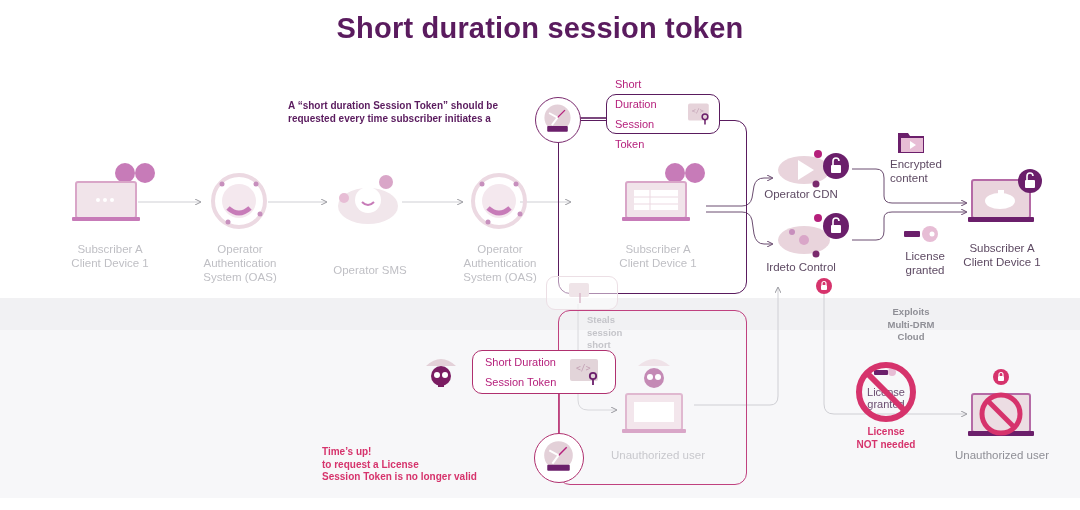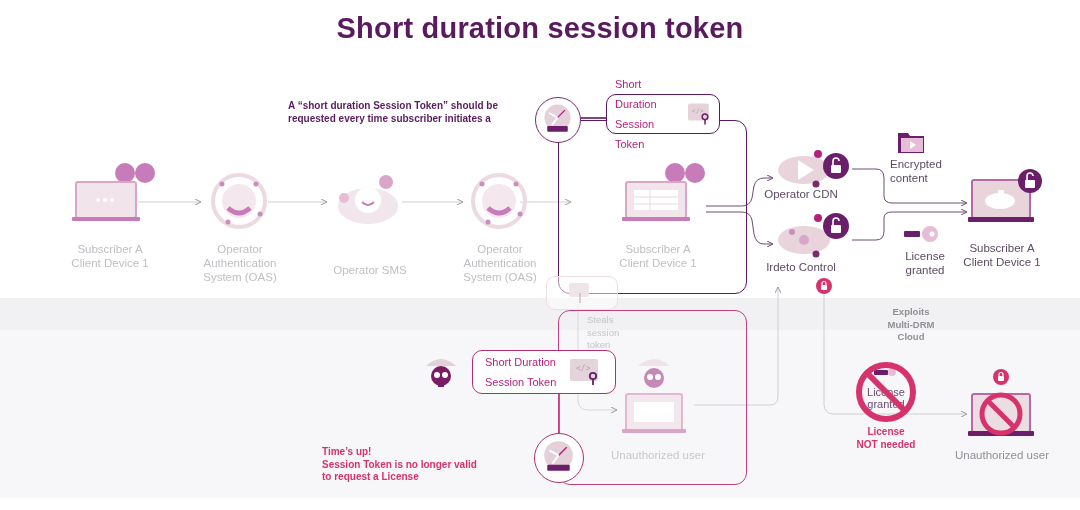--- a/index.html
+++ b/index.html
@@ -242,24 +242,24 @@
 
 <div class="abs" style="left:546px;top:276px;width:72px;height:34px;border:1.3px solid #ecdfe5;border-radius:9px;background:rgba(255,255,255,0.5);">
   <svg width="22" height="20" viewBox="0 0 22 20" style="margin:6px 0 0 22px;">
     <rect x="0" y="0" width="20" height="14" rx="2" fill="#efe4e8"></rect>
     <line x1="11" y1="10" x2="11" y2="20" stroke="#d9b5c8" stroke-width="1.4"></line>
   </svg>
 </div>
 
 <div class="frame" style="left:558px;top:310px;width:189px;height:175px;border-color:#c0417f;"></div>
 
-<div class="abs" style="left:587px;top:314px;font-size:9.5px;line-height:12.5px;font-weight:400;color:#c5c5ca;">
+<div class="abs" style="left:587px;top:314px;font-size:9.5px;line-height:12.5px;font-weight:700;color:#c5c5ca;">
   <div>Steals</div>
   <div>session</div>
-  <div>token</div>
+  <div>short</div>
 </div>
 
 <div class="abs" style="left:424px;top:352px;">
   <svg width="34" height="36" viewBox="0 0 34 36">
     <path d="M2 14 Q17 0 32 14 Z" fill="#e3d0d8"></path>
     <circle cx="17" cy="24" r="10" fill="#7a1c62"></circle>
     <circle cx="13" cy="23" r="3" fill="#fff"></circle>
       <circle cx="21" cy="23" r="3" fill="#fff"></circle>
     <rect x="14" y="31" width="6" height="4" fill="#7a1c62"></rect>
   </svg>
@@ -296,22 +296,22 @@
     <circle cx="23" cy="21" r="14" fill="#e3d0d8"></circle>
     <rect x="12" y="30" width="22" height="6" rx="1" fill="#6b1f6b"></rect>
     <line x1="23" y1="21" x2="31" y2="13" stroke="#b51f7b" stroke-width="1.4"></line>
     <line x1="23" y1="21" x2="14" y2="16" stroke="#fff" stroke-width="2"></line>
     <line x1="23" y1="21" x2="17" y2="29" stroke="#fff" stroke-width="2"></line>
   </svg>
 </div>
 
 <div class="note" style="left:322px;top:446px;width:190px;color:#d6336c;">
   <div>Time’s up!</div>
+  <div>to request a License</div>
   <div>Session Token is no longer valid</div>
-  <div>to request a License</div>
 </div>
 
 <div class="abs" style="left:880px;top:306px;width:62px;text-align:center;font-size:9.5px;line-height:12.5px;font-weight:700;color:#8f8f96;">
   <div>Exploits</div>
   <div>Multi-DRM</div>
   <div>Cloud</div>
 </div>
 
 <div class="abs" style="left:854px;top:360px;width:64px;height:64px;">
   <div style="position:absolute;left:0;top:26px;width:64px;text-align:center;font-size:11px;line-height:12px;color:#6b4d70;">

